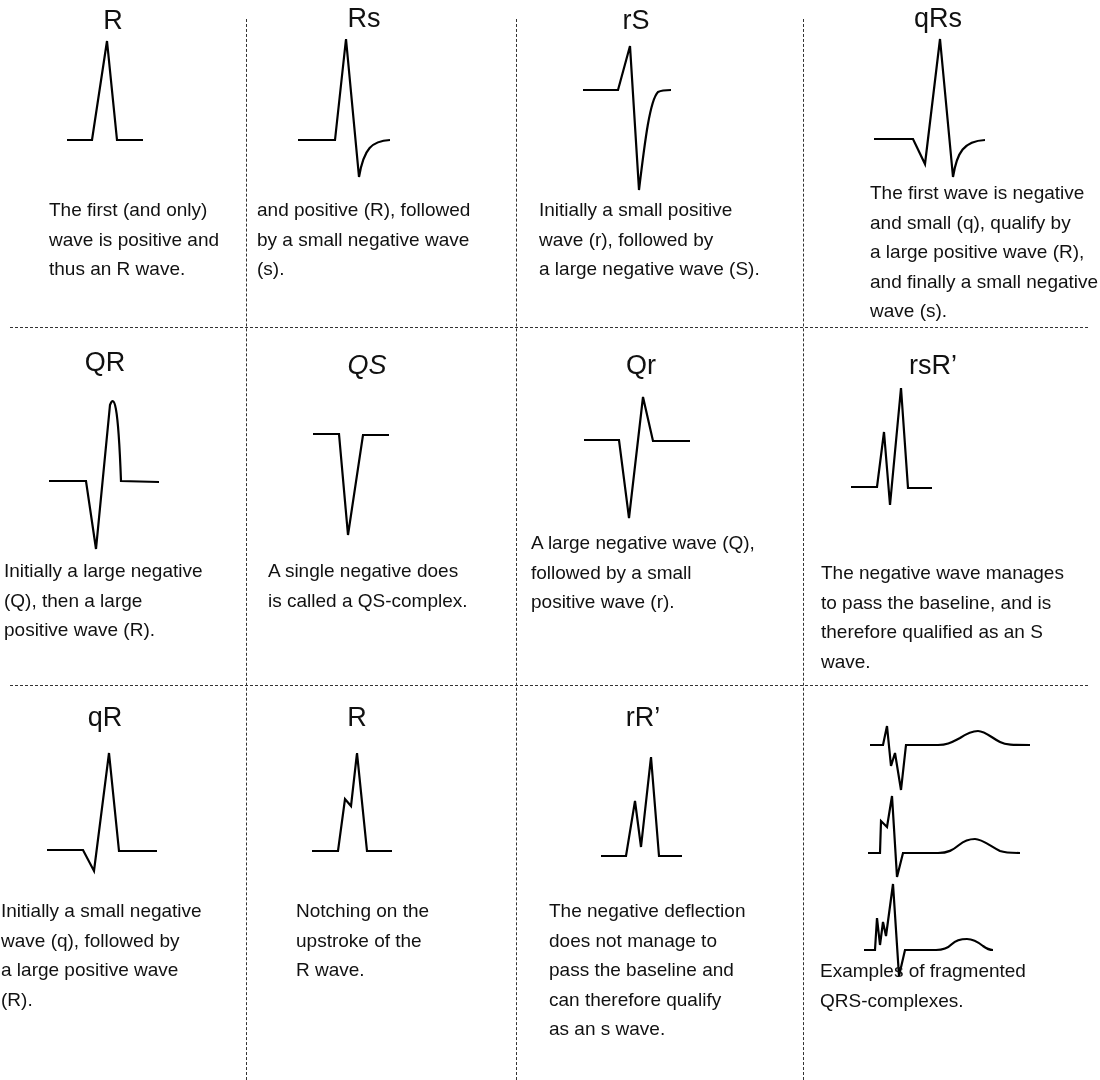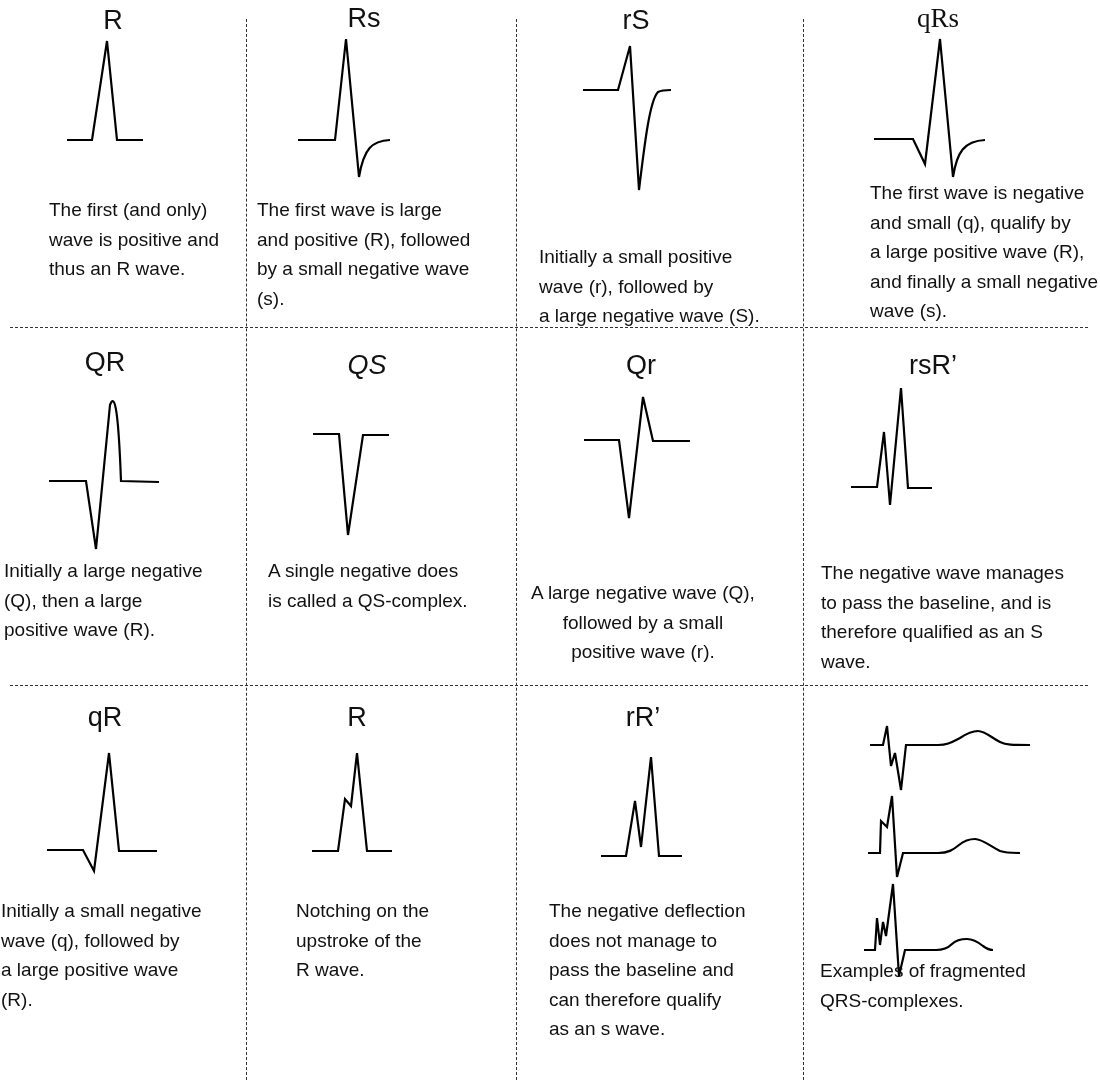--- a/index.html
+++ b/index.html
@@ -92,34 +92,33 @@
 
 <div class="title" style="left:113px; top:5px;">R</div>
 <div class="desc" style="left:10px; top:195px;margin-left:39px;">
   <span>The first (and only)</span>
   <span>wave is positive and</span>
   <span>thus an R wave.</span>
 </div>
 
 <div class="title" style="left:364px; top:3px;">Rs</div>
 <div class="desc" style="left:257px; top:195px;">
-  <span>The first wave is large</span>
   <span>and positive (R), followed</span>
   <span>by a small negative wave</span>
   <span>(s).</span>
 </div>
 
 <div class="title" style="left:636px; top:5px;">rS</div>
-<div class="desc" style="left:539px; top:195px;margin-top:47px;">
+<div class="desc" style="left:539px; top:195px;">
   <span>Initially a small positive</span>
   <span>wave (r), followed by</span>
   <span>a large negative wave (S).</span>
 </div>
 
-<div class="title" style="left:938px; top:3px;font-family:Liberation Serif, serif;">qRs</div>
+<div class="title" style="left:938px; top:3px;">qRs</div>
 <div class="desc" style="left:870px; top:178px;">
   <span>The first wave is negative</span>
   <span>and small (q), qualify by</span>
   <span>a large positive wave (R),</span>
   <span>and finally a small negative</span>
   <span>wave (s).</span>
 </div>
 
 <div class="title" style="left:105px; top:347px;">QR</div>
 <div class="desc" style="left:4px; top:556px;">
@@ -128,21 +127,21 @@
   <span>positive wave (R).</span>
 </div>
 
 <div class="title" style="left:367px; top:350px;font-style:italic;">QS</div>
 <div class="desc" style="left:268px; top:556px;">
   <span>A single negative does</span>
   <span>is called a QS-complex.</span>
 </div>
 
 <div class="title" style="left:641px; top:350px;">Qr</div>
-<div class="desc" style="left:531px; top:578px;text-align:center;">
+<div class="desc" style="left:531px; top:528px;">
   <span>A large negative wave (Q),</span>
   <span>followed by a small</span>
   <span>positive wave (r).</span>
 </div>
 
 <div class="title" style="left:933px; top:350px;">rsR’</div>
 <div class="desc" style="left:821px; top:558px;">
   <span>The negative wave manages</span>
   <span>to pass the baseline, and is</span>
   <span>therefore qualified as an S</span>

